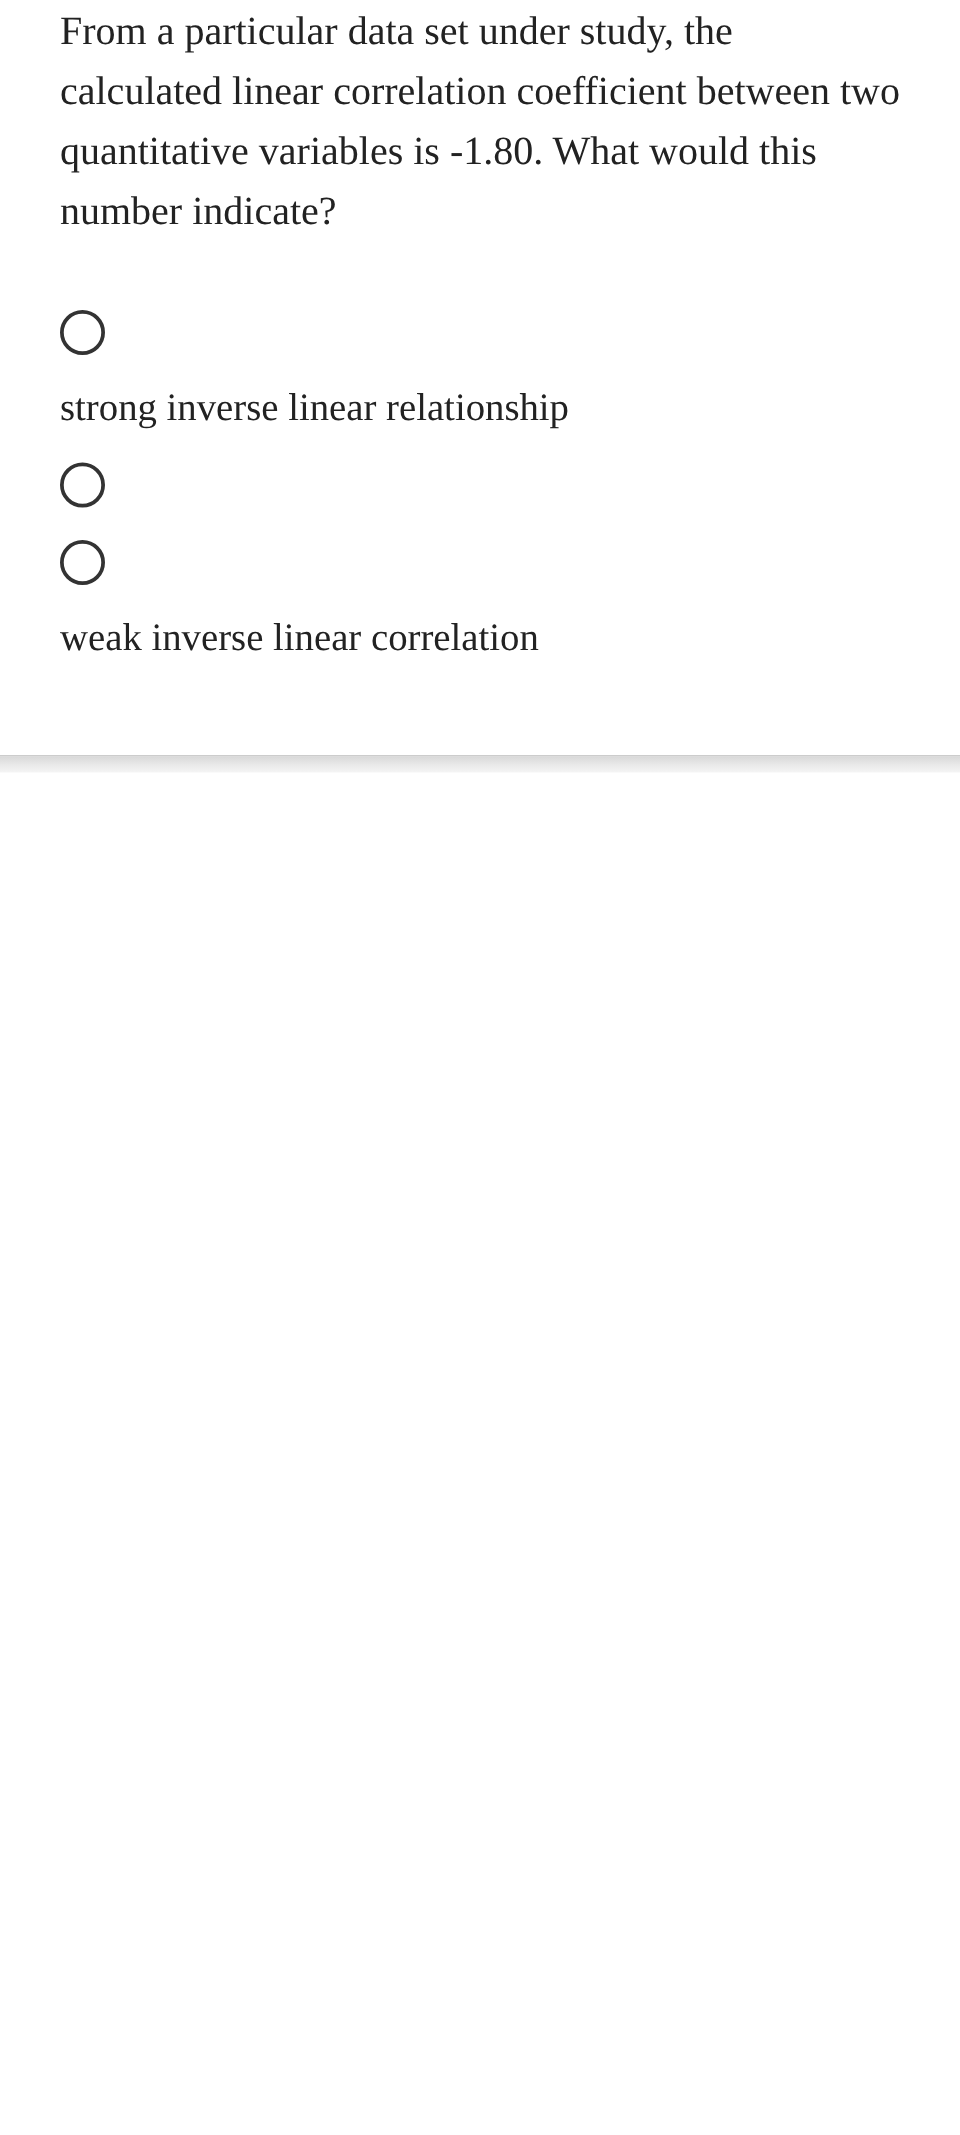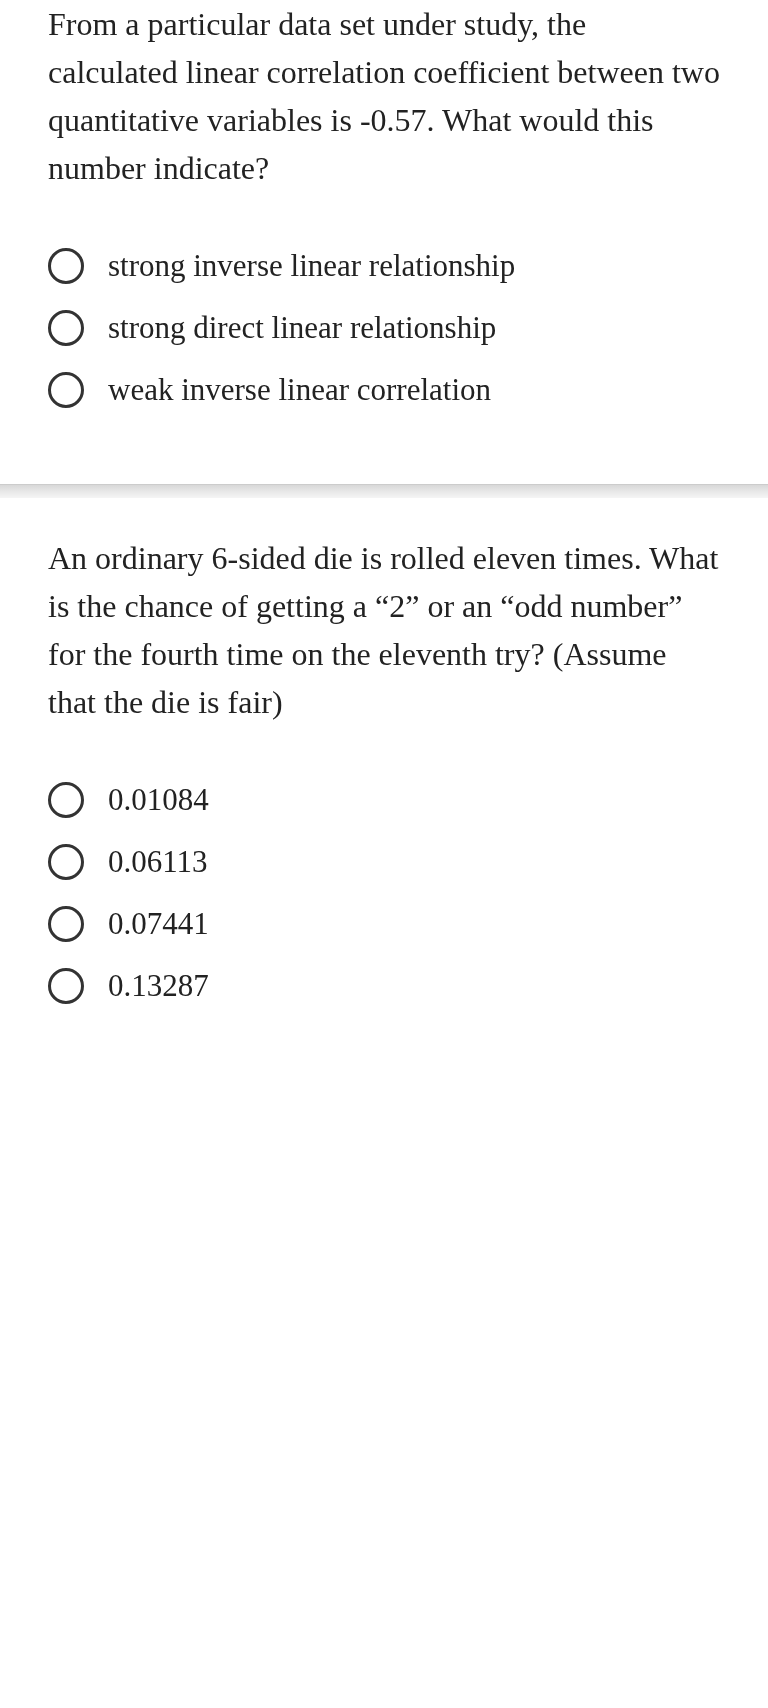--- a/index.html
+++ b/index.html
@@ -28,20 +28,21 @@
     .options {
       display: flex;
       flex-direction: column;
       gap: 26px;
     }
     .option {
       display: flex;
       align-items: flex-start;
       gap: 24px;
       cursor: pointer;
+      flex-direction: column;
     }
     .radio {
       width: 36px;
       height: 36px;
       min-width: 36px;
       border: 3px solid #333333;
       border-radius: 50%;
       background: #ffffff;
     }
     .option-label {
@@ -52,52 +53,32 @@
       height: 14px;
       background: linear-gradient(to bottom, #d8d8d8 0%, #e8e8e8 50%, #f5f5f5 100%);
       border-top: 1px solid #cccccc;
       margin: 28px 0 36px 0;
     }
   </style>
 </head>
 <body>
 
 <div class="question-block">
-  <p class="question-text">From a particular data set under study, the calculated linear correlation coefficient between two quantitative variables is -0.57. What would this number indicate?</p>
+  <p class="question-text">From a particular data set under study, the calculated linear correlation coefficient between two quantitative variables is -1.80. What would this number indicate?</p>
   <div class="options">
     <label class="option">
       <span class="radio"></span>
       <span class="option-label">strong inverse linear relationship</span>
     </label>
     <label class="option">
       <span class="radio"></span>
-      <span class="option-label">strong direct linear relationship</span>
     </label>
     <label class="option">
       <span class="radio"></span>
       <span class="option-label">weak inverse linear correlation</span>
     </label>
   </div>
 </div>
 
 <div class="divider"></div>
 
 <div class="question-block">
-  <p class="question-text">An ordinary 6-sided die is rolled eleven times. What is the chance of getting a “2” or an “odd number” for the fourth time on the eleventh try? (Assume that the die is fair)</p>
-  <div class="options">
-    <label class="option">
-      <span class="radio"></span>
-      <span class="option-label">0.01084</span>
-    </label>
-    <label class="option">
-      <span class="radio"></span>
-      <span class="option-label">0.06113</span>
-    </label>
-    <label class="option">
-      <span class="radio"></span>
-      <span class="option-label">0.07441</span>
-    </label>
-    <label class="option">
-      <span class="radio"></span>
-      <span class="option-label">0.13287</span>
-    </label>
-  </div>
 </div>
 
 </body></html>

